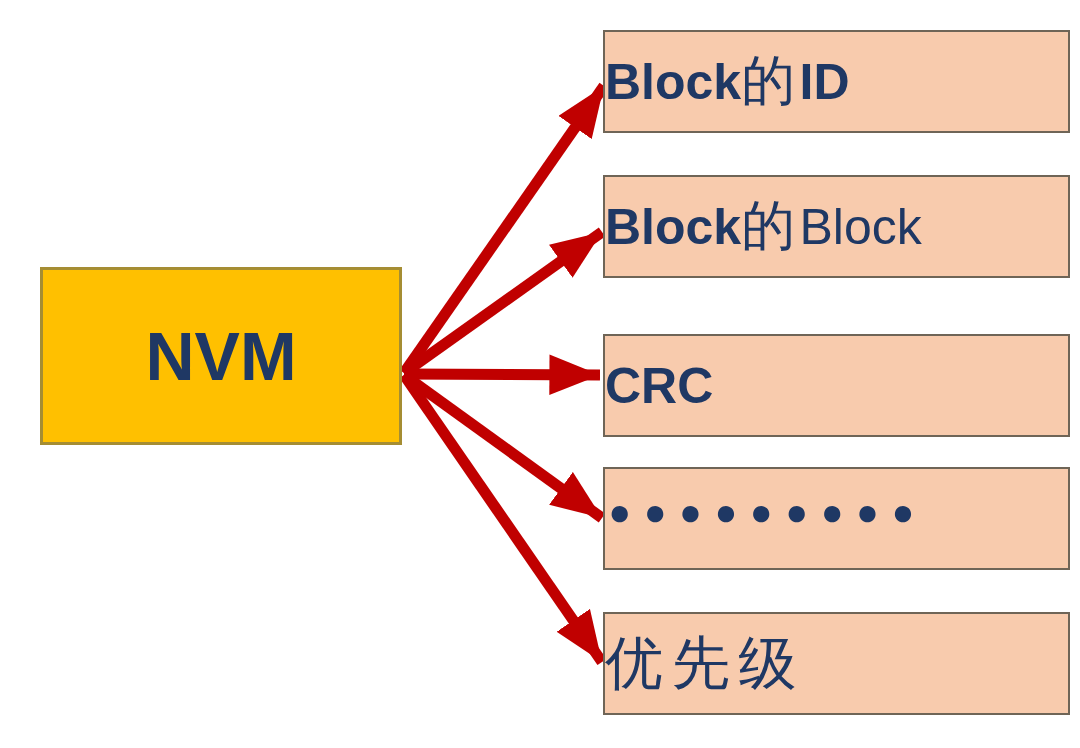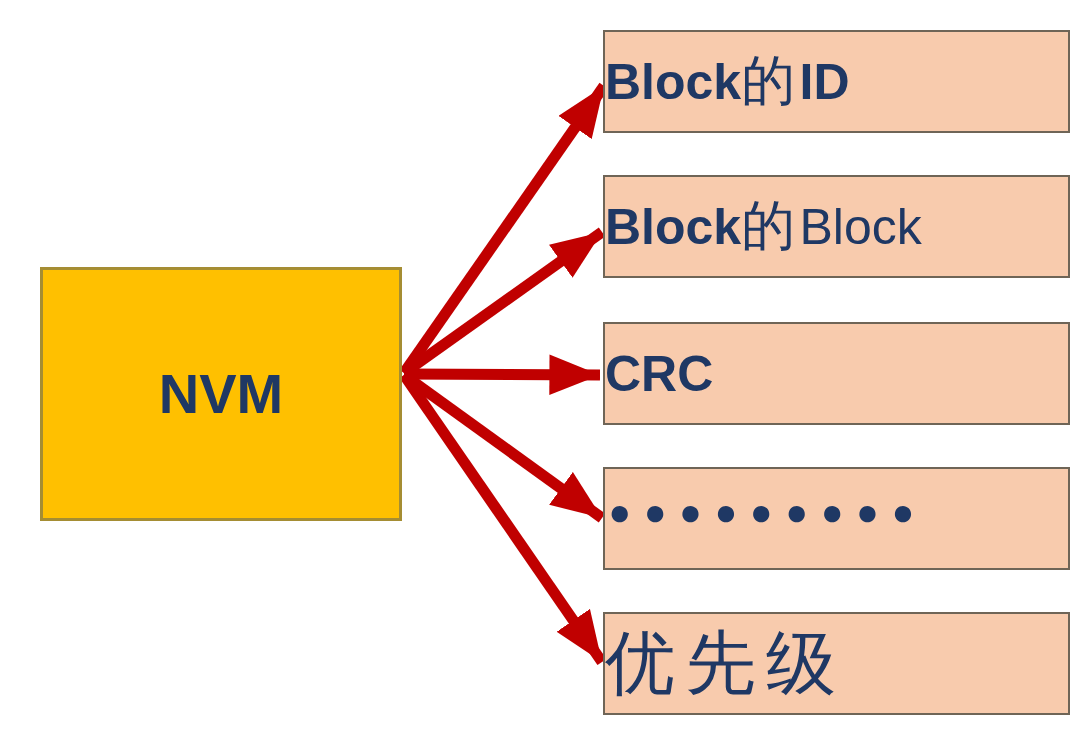--- a/index.html
+++ b/index.html
@@ -26,70 +26,70 @@
   .arrow-line {
     stroke: #c00000;
     stroke-width: 11;
     fill: none;
   }
   .source-box {
     position: absolute;
     left: 40px;
     top: 267px;
     width: 362px;
-    height: 254px;
+    height: 178px;
     box-sizing: border-box;
     background: #ffc000;
     border: 3px solid #a58d33;
     display: flex;
     flex-direction: column;
     align-items: center;
     justify-content: center;
     color: #1f3864;
     font-weight: 700;
-    font-size: 56px;
+    font-size: 68px;
     line-height: 1.45;
     text-align: center;
   }
   .item-box {
     position: absolute;
     left: 603px;
     width: 467px;
     height: 103px;
     box-sizing: border-box;
     background: #f8cbad;
     border: 2px solid #6f6557;
     display: flex;
     align-items: center;
     color: #1f3864;
     font-size: 50px;
     white-space: nowrap;
   }
   .item-1 { top: 30px; }
   .item-2 { top: 175px; }
-  .item-3 { top: 322px; }
+  .item-3 { top: 334px; }
   .item-4 { top: 467px; }
   .item-5 { top: 612px; }
   .seg { display: inline-block; }
   .seg.bold {
     font-weight: 700;
     font-family: "Liberation Sans", "DejaVu Sans", sans-serif;
   }
   .seg.regular {
     font-weight: 400;
     font-family: "Liberation Sans", "DejaVu Sans", sans-serif;
   }
   .seg.cjk {
     font-weight: 400;
     font-family: "DejaVu Serif", "Liberation Serif", serif;
     font-size: 54px;
     letter-spacing: 0.08em;
   }
   .item-5 .seg.cjk {
-    font-size: 70px;
+    font-size: 58px;
     letter-spacing: 0.15em;
   }
   .seg.dots {
     font-weight: 700;
     font-family: "DejaVu Sans", sans-serif;
     font-size: 46px;
     letter-spacing: 6px;
     transform: translateY(-4px);
   }
 </style>

